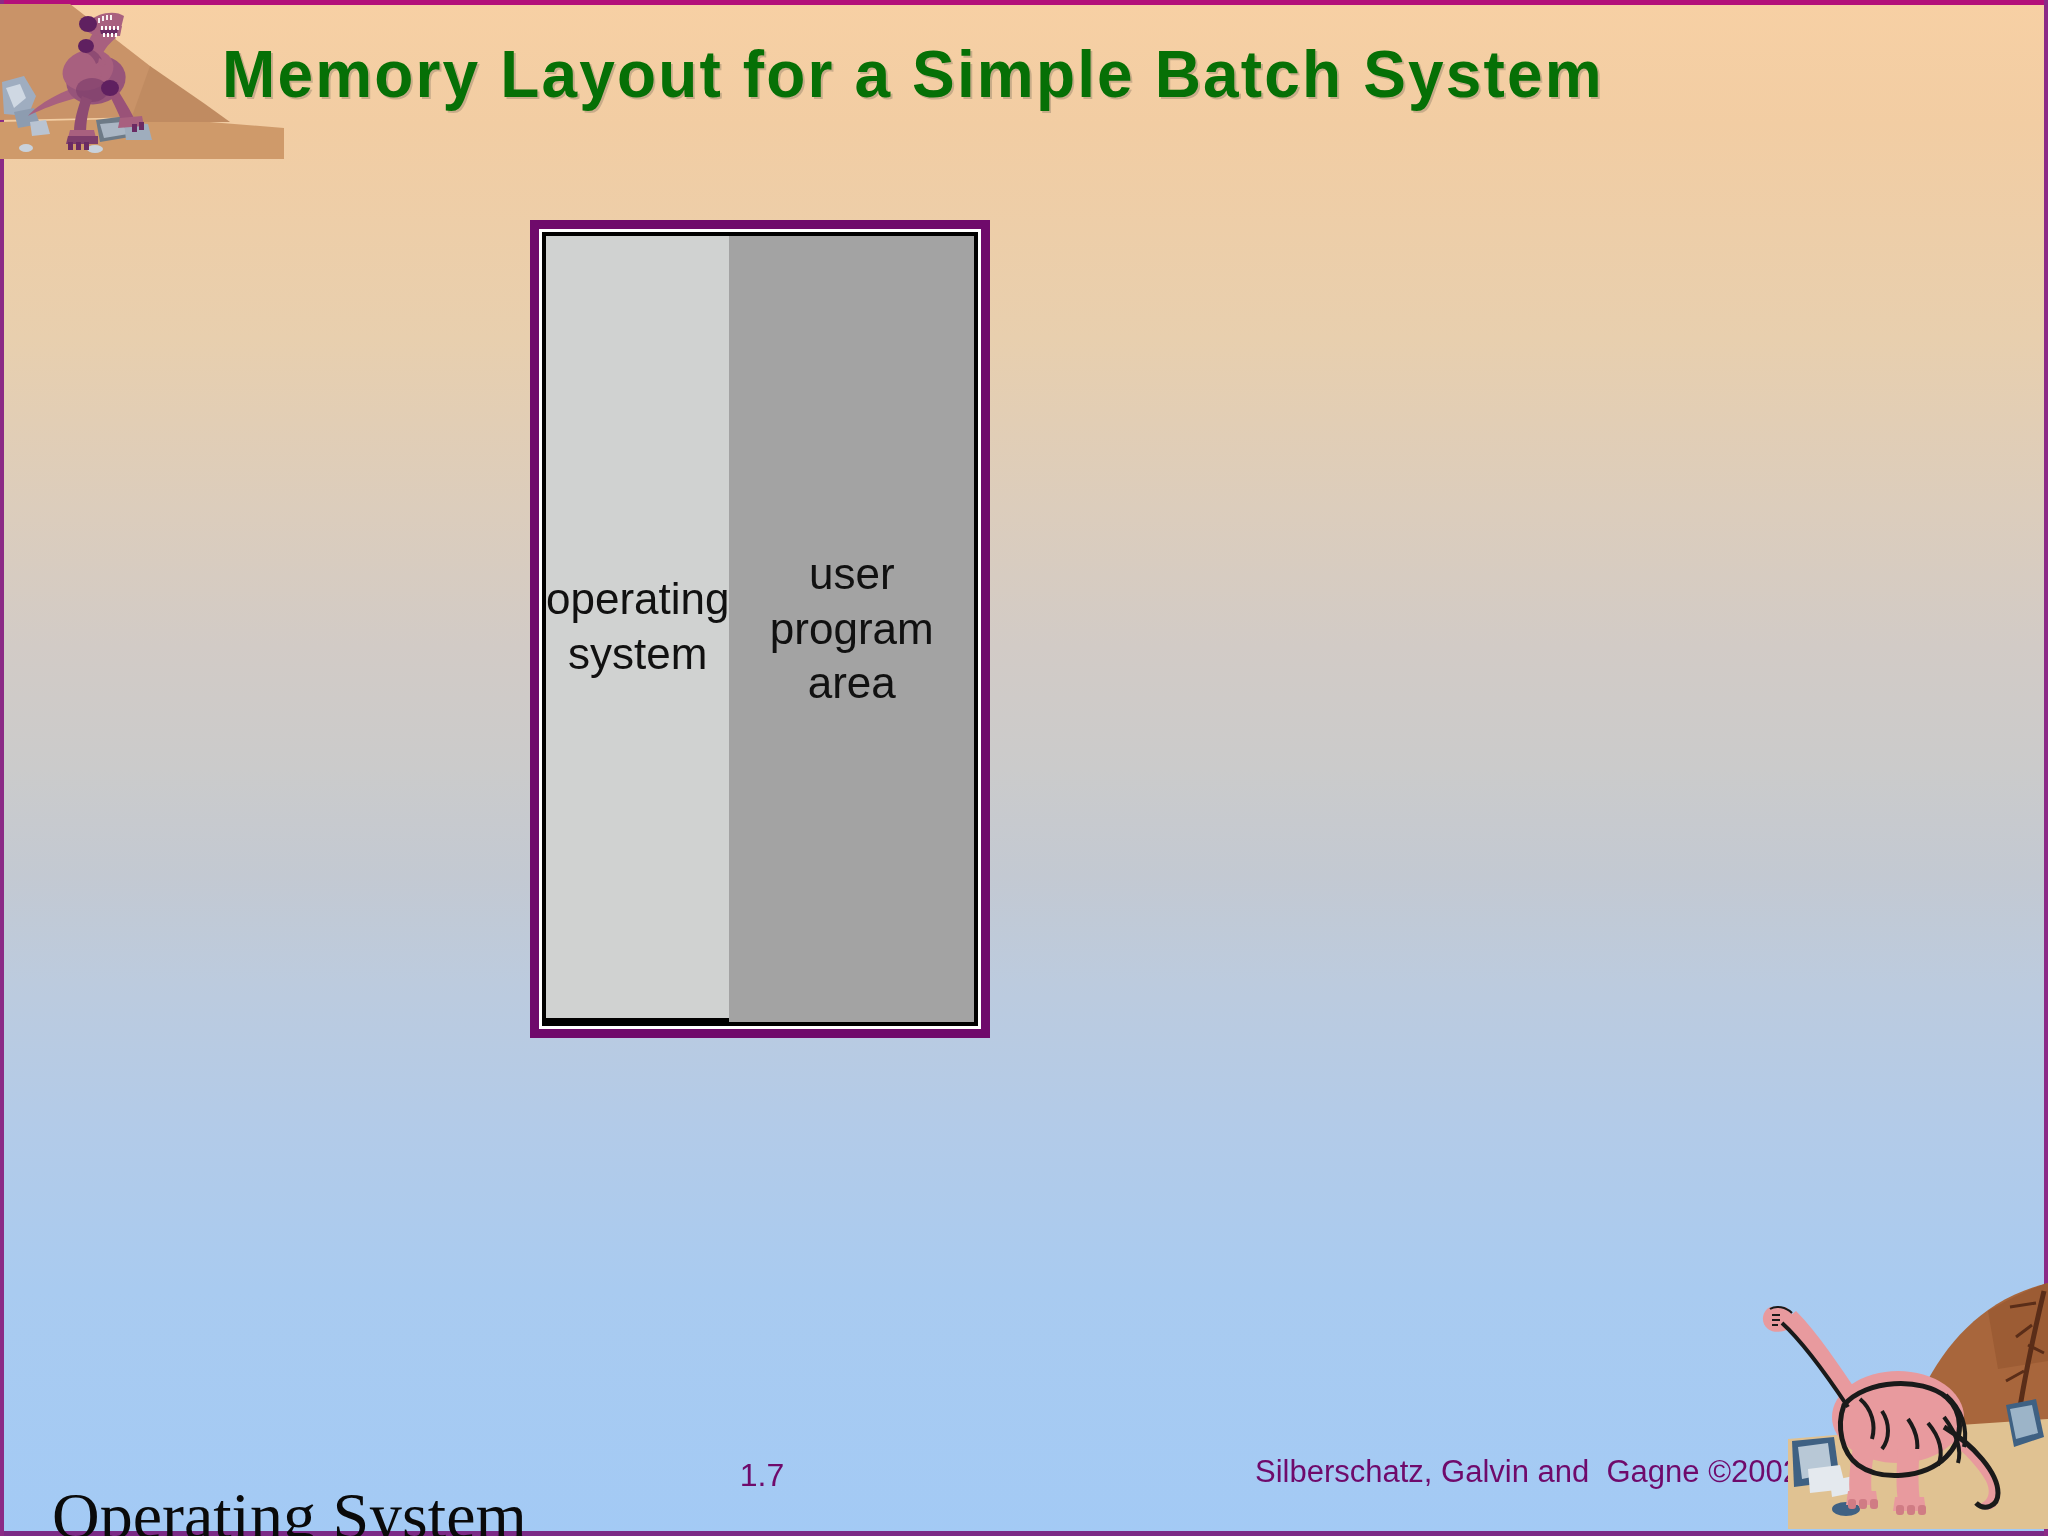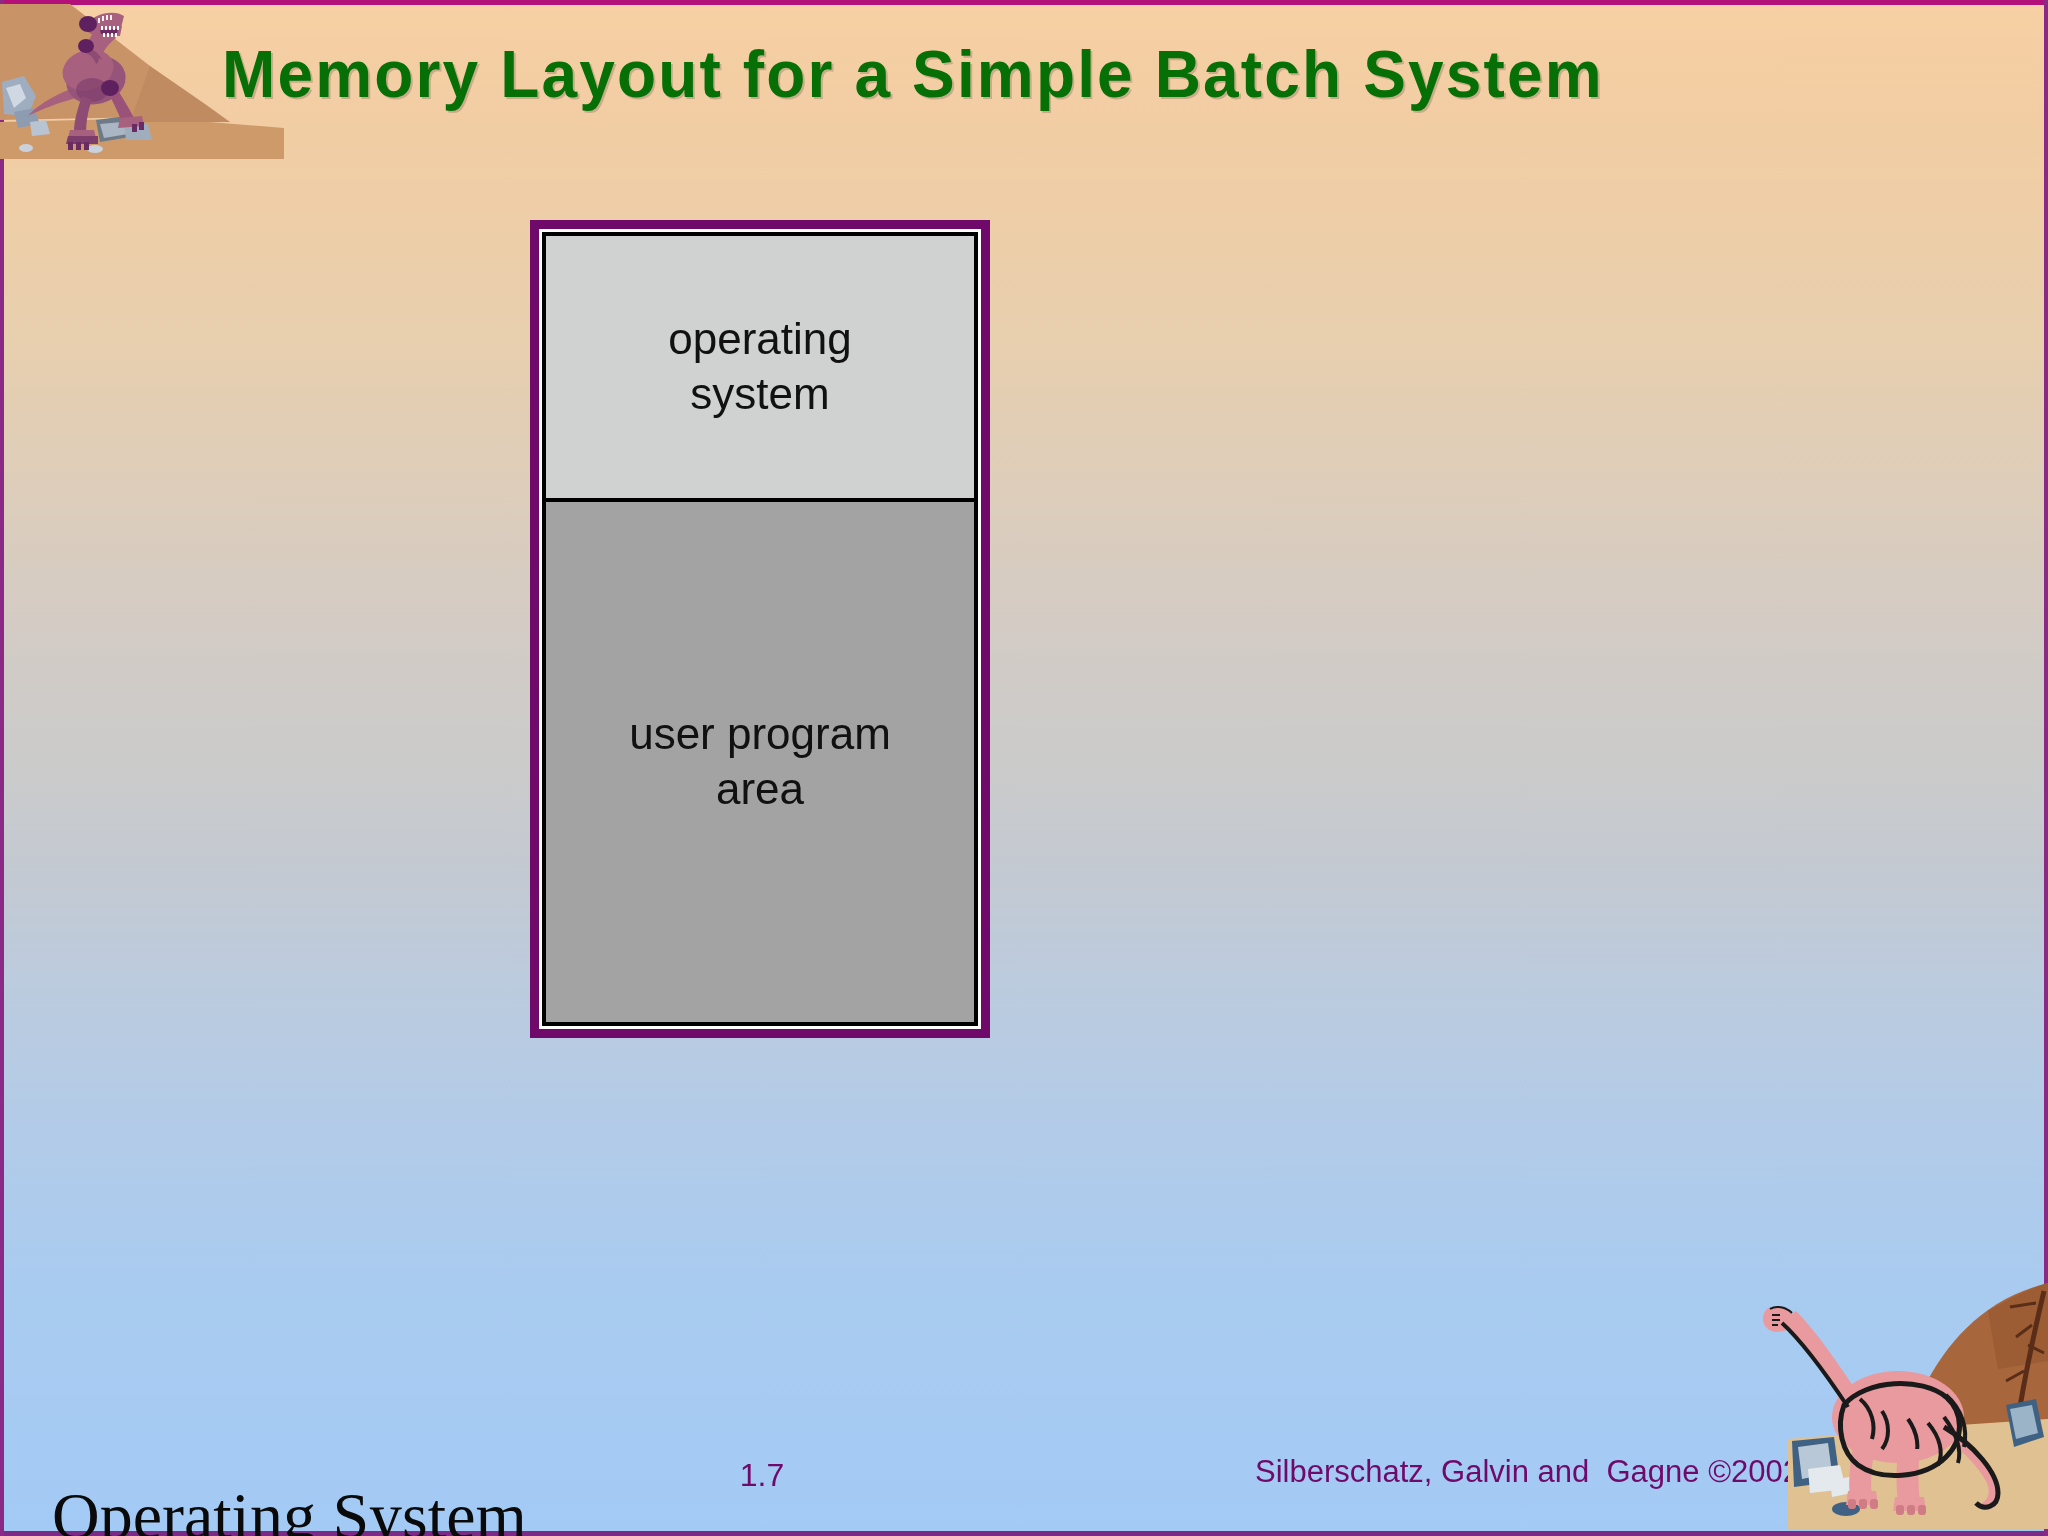--- a/index.html
+++ b/index.html
@@ -77,21 +77,21 @@
     background: #ffffff;
     padding: 3px;
     box-sizing: border-box;
   }
   .mem-stack {
     width: 100%;
     height: 100%;
     border: 4px solid #000000;
     box-sizing: border-box;
     display: flex;
-    flex-direction: column;
+    flex-direction: row;
   }
   .mem-region {
     display: flex;
     align-items: center;
     justify-content: center;
     box-sizing: border-box;
     text-align: center;
     color: #111111;
     font-size: 44px;
     line-height: 1.24;

